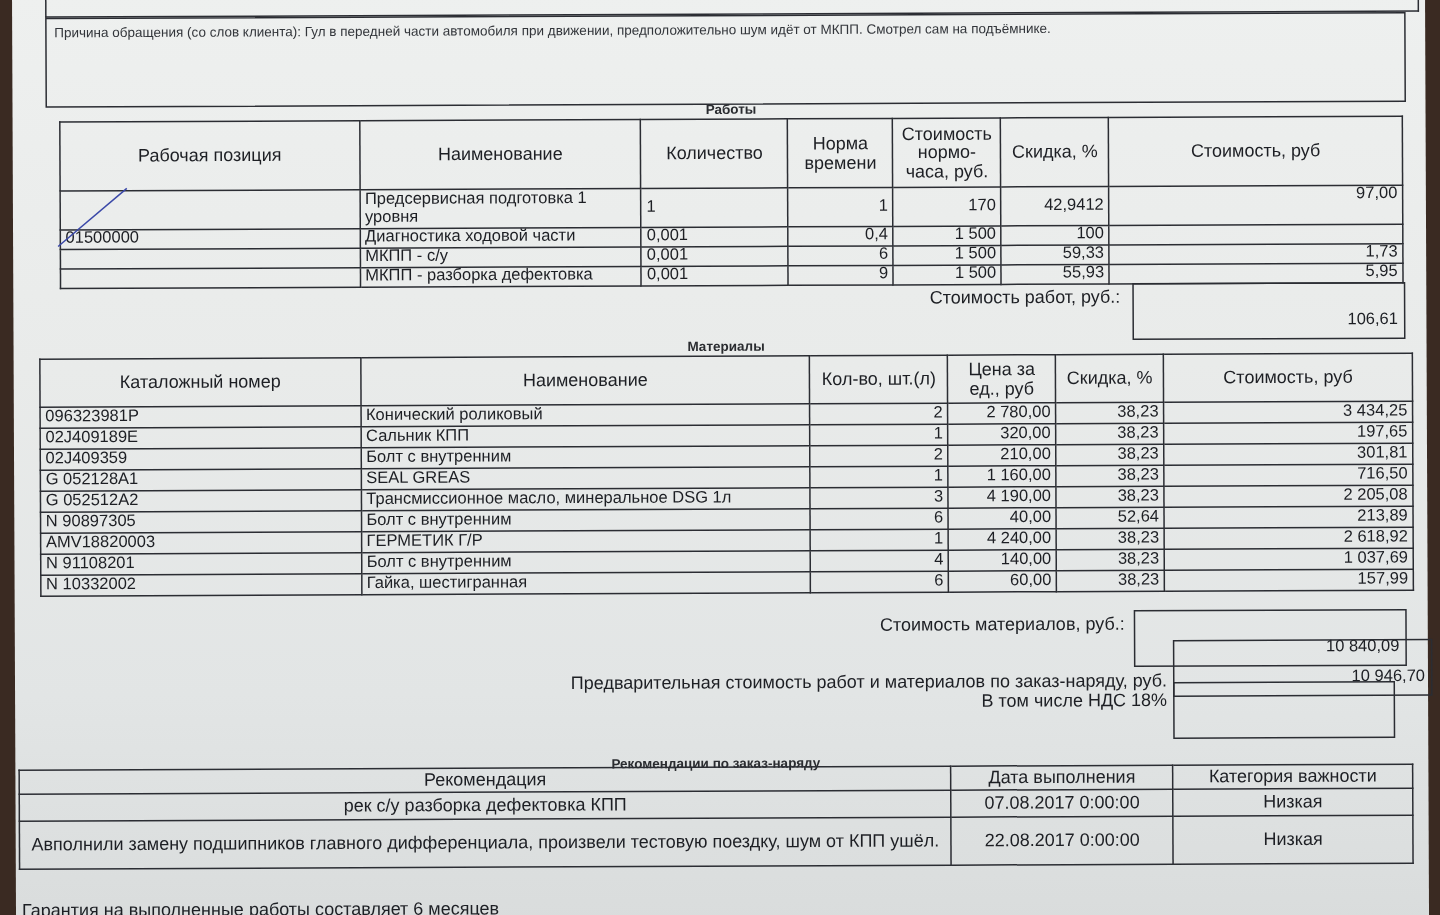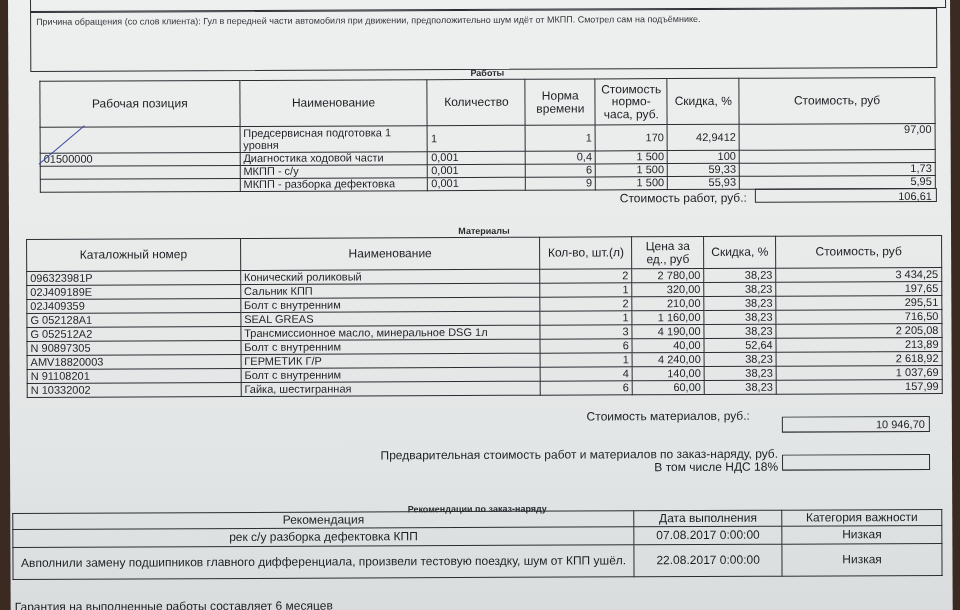--- a/index.html
+++ b/index.html
@@ -23,21 +23,21 @@
   .num { text-align: right; }
   .topbar { left: 22px; top: 4px; width: 916px; height: 12px; border: 1px solid #2b2d33; border-top: none; }
   .reason-box { left: 22px; top: 16px; width: 907px; height: 60px; border: 1px solid #2b2d33; }
   .reason-text { position: absolute; left: 5px; top: 4px; font-size: 9px; color: #33363b; }
   .section-title { font-size: 9px; font-weight: bold; text-align: center; color: #2a2c30; }
   .works-table { left: 31px; top: 85px; width: 896px; }
   .mat-table { left: 17px; top: 243px; width: 916px; }
   .rec-table { left: 2px; top: 517px; width: 930px; }
   .rec-table td, .rec-table th { font-size: 12px; text-align: center; }
   .total-label { font-size: 12px; text-align: right; }
-  .total-box { border: 1px solid #2b2d33; font-size: 11px; text-align: right; padding: 1px 4px; }
+  .total-box { border: 1px solid #2b2d33; font-size: 11px; text-align: right; padding: 18px 4px; }
   .pen-mark { position: absolute; border-top: 1px solid #3a48a8; }
 </style>
 </head>
 <body>
 
 <div class="paper">
 
   <div class="abs topbar"></div>
 
   <div class="abs reason-box">
@@ -150,21 +150,21 @@
           <td class="num">320,00</td>
           <td class="num">38,23</td>
           <td class="num">197,65</td>
         </tr>
         <tr style="height: 14px;">
           <td>02J409359</td>
           <td>Болт с внутренним</td>
           <td class="num">2</td>
           <td class="num">210,00</td>
           <td class="num">38,23</td>
-          <td class="num">295,51</td>
+          <td class="num">301,81</td>
         </tr>
         <tr style="height: 14px;">
           <td>G  052128A1</td>
           <td>SEAL GREAS</td>
           <td class="num">1</td>
           <td class="num">1 160,00</td>
           <td class="num">38,23</td>
           <td class="num">716,50</td>
         </tr>
         <tr style="height: 14px;">
@@ -204,23 +204,24 @@
           <td>Гайка, шестигранная</td>
           <td class="num">6</td>
           <td class="num">60,00</td>
           <td class="num">38,23</td>
           <td class="num">157,99</td>
         </tr>
       </tbody>
   </table>
 
   <div class="abs total-label" style="left:440px; top:416px; width:300px;">Стоимость материалов, руб.:</div>
+  <div class="abs total-box" style="left:746px; top:414px; width:182px; height:14px;">10 840,09</div>
 
   <div class="abs total-label" style="left:240px; top:454px; width:528px;">Предварительная стоимость работ и материалов по заказ-наряду, руб.</div>
-  <div class="abs total-box" style="left:772px; top:424px; width:148px; height:16px;">10 946,70</div>
+  <div class="abs total-box" style="left:772px; top:434px; width:173px; height:16px;">10 946,70</div>
   <div class="abs total-label" style="left:400px; top:467px; width:368px;">В том числе НДС 18%</div>
   <div class="abs total-box" style="left:772px; top:462px; width:148px; height:16px;"></div>
 
   <div class="abs section-title" style="left:2px; top:510px; width:930px;">Рекомендации по заказ-наряду</div>
 
   <table class="rec-table">
     <colgroup>
         <col style="width:622px">
         <col style="width:148px">
         <col style="width:160px">

